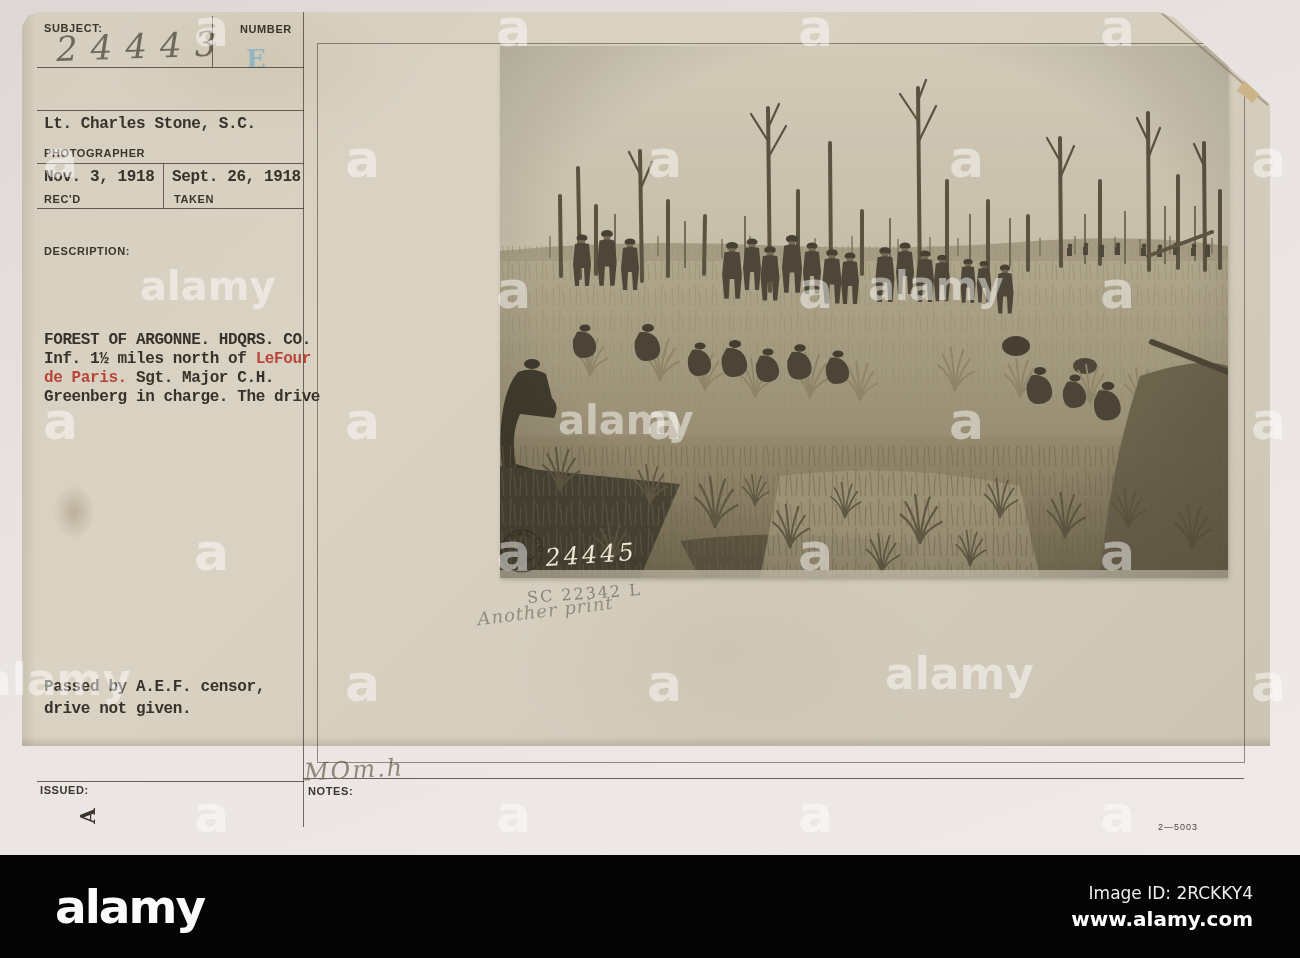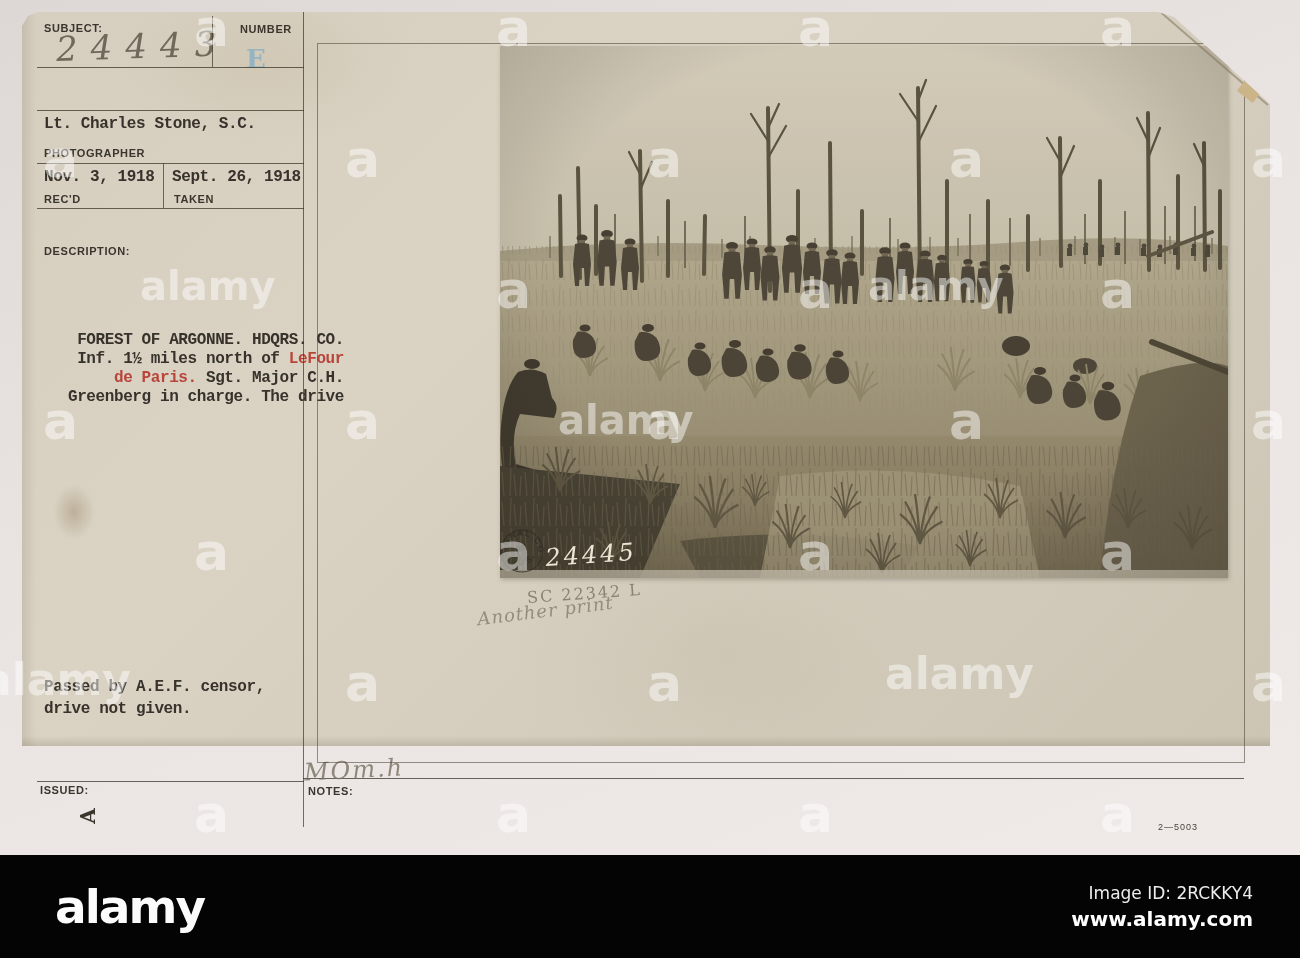--- a/index.html
+++ b/index.html
@@ -18,21 +18,21 @@
           linear-gradient(135deg,#d6cfc0 0%,#dad3c4 35%,#d5cebf 60%,#ccc5b4 100%);
         clip-path:polygon(0 14px,6px 4px,16px 0,1136px 0,1152px 5px,1248px 92px,1248px 820px,1243px 832px,1232px 838px,14px 838px,4px 830px,0 818px);}
   .hline{position:absolute;height:1px;background:rgba(60,52,40,.75);}
   .vline{position:absolute;width:1px;background:rgba(60,52,40,.7);}
   .lbl{position:absolute;font:700 11px "Liberation Sans",sans-serif;letter-spacing:.6px;color:#3a352d;}
   .type{position:absolute;font:700 16px "Liberation Mono",monospace;letter-spacing:-.4px;color:#37322b;white-space:pre;}
   .red{color:#b9453a;}
   .pencil{position:absolute;font-family:"DejaVu Serif",serif;font-style:italic;color:#777061;}
   #subject-value{left:34px;top:14px;font-size:34px;letter-spacing:13px;transform:rotate(-2deg);color:#6f695c;}
   #number-stamp{position:absolute;left:224px;top:32px;font:700 26px "DejaVu Serif",serif;color:#8fb2c4;opacity:.9;}
-  #desc{position:absolute;left:22px;top:318px;width:300px;text-align:right;}
+  #desc{position:absolute;left:22px;top:318px;width:300px;}
   #desc div{height:19px;}
   #issued-mark{left:58px;top:792px;font-size:20px;font-style:normal;color:#3a352d;transform:rotate(-90deg);font-weight:700;}
   #notes-hw{left:282px;top:744px;font-size:24px;letter-spacing:2px;transform:rotate(-3deg);opacity:.8;}
   #form-number{position:absolute;left:1136px;top:810px;font:9px "Liberation Sans",sans-serif;color:#4a443a;letter-spacing:1px;}
   #notes-box{position:absolute;left:295px;top:31px;width:926px;height:718px;border:1px solid rgba(70,62,48,.55);}
   #photo-wrap{position:absolute;left:478px;top:34px;width:728px;height:532px;
               box-shadow:0 0 3px rgba(60,50,35,.4) inset, 1px 2px 4px rgba(60,50,35,.25);}
   #pencil-number{left:505px;top:572px;font-size:16px;letter-spacing:2px;transform:rotate(-4deg);color:#8a8375;font-style:normal;}
   #pencil-note{left:455px;top:588px;font-size:18px;letter-spacing:1px;transform:rotate(-7deg);color:#948d7e;}
   .crease{position:absolute;left:1140px;top:0;width:141px;height:2px;background:rgba(130,115,90,.55);

